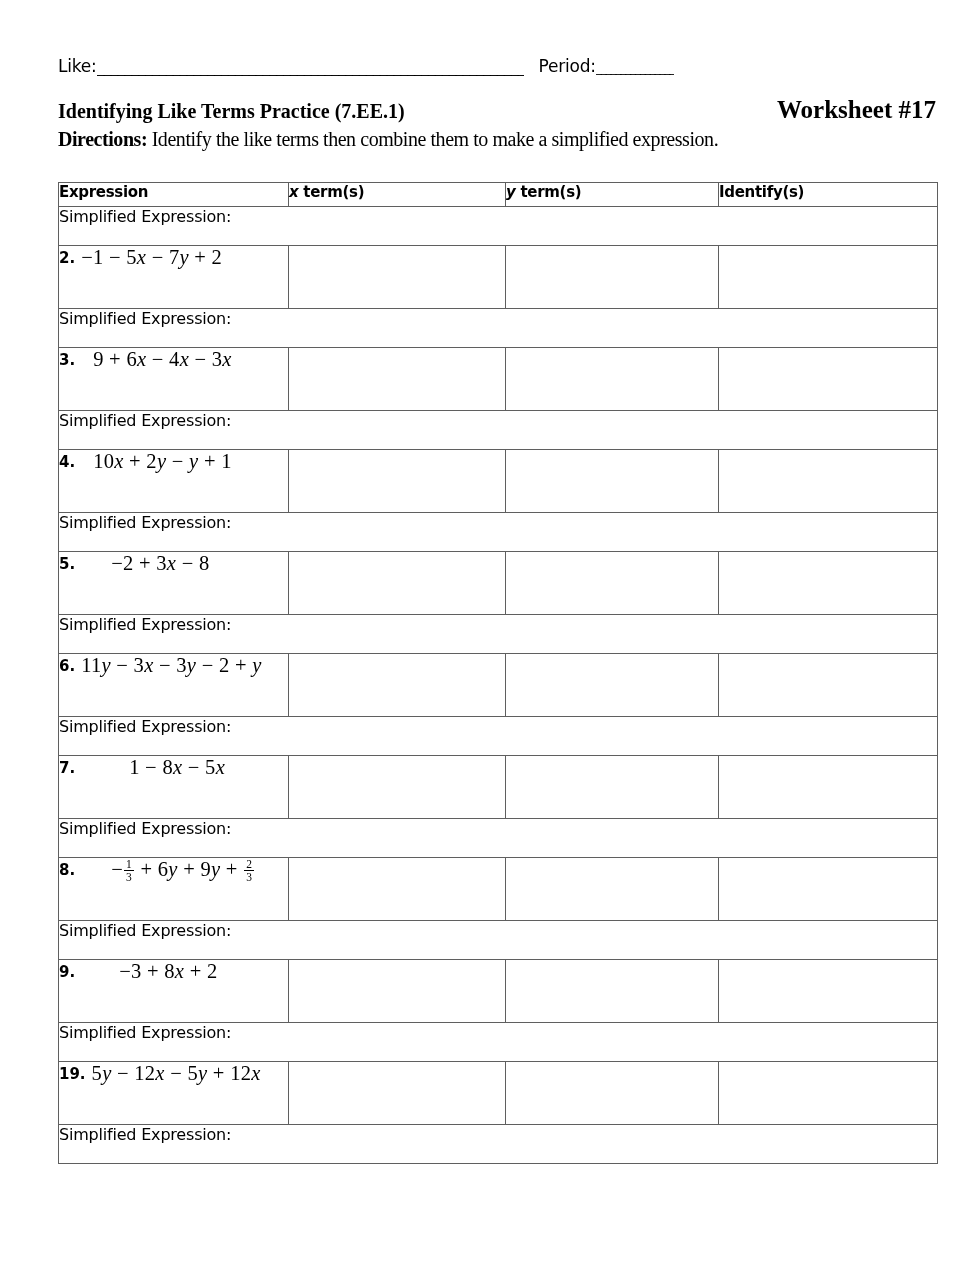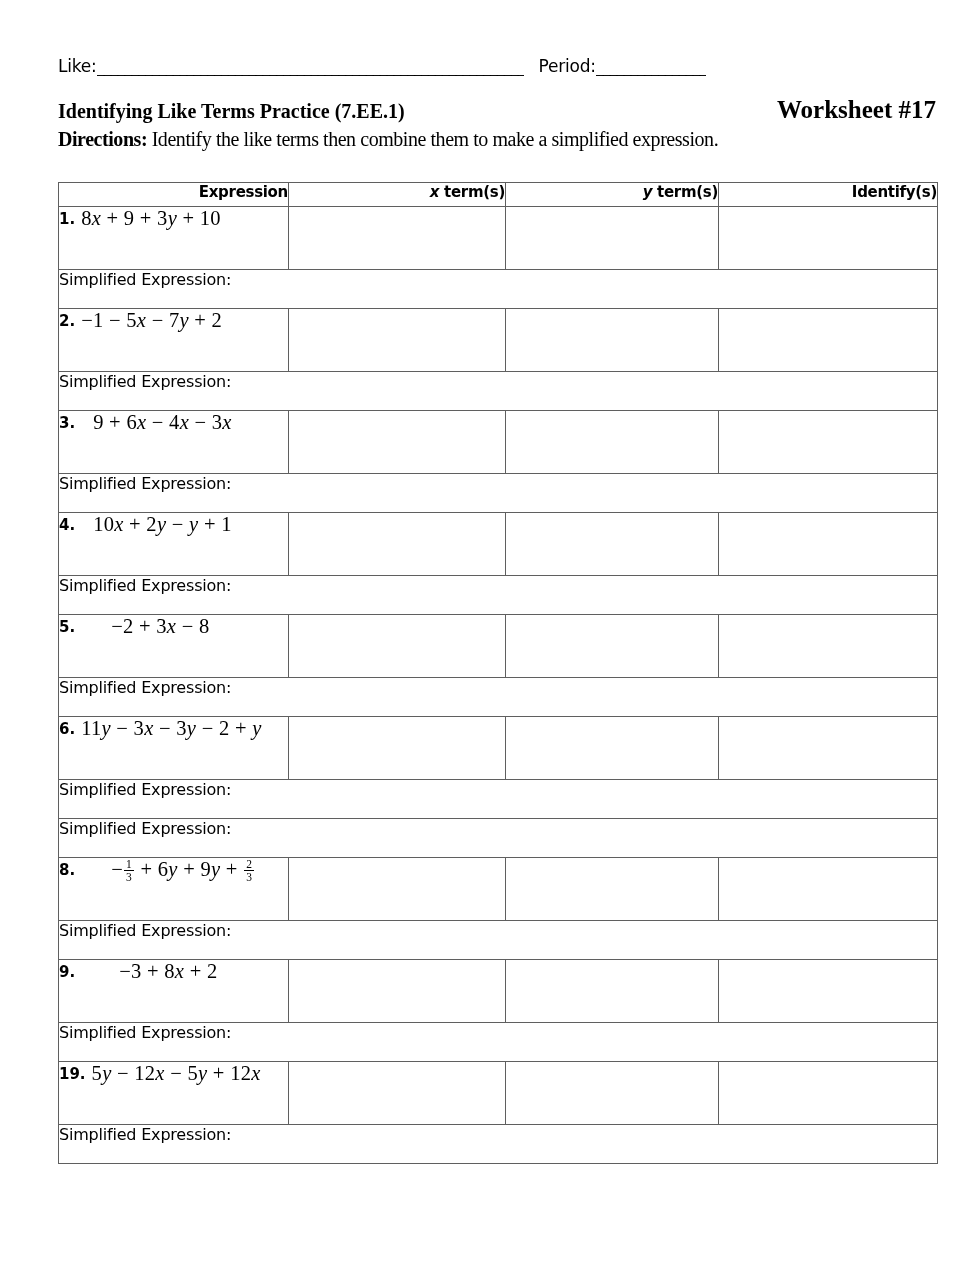--- a/index.html
+++ b/index.html
@@ -40,21 +40,21 @@
     letter-spacing: -1.1px;
     font-size: 16px;
     overflow: hidden;
     max-width: 588px;
     display: inline-block;
     text-align: right;
   }
   .namebar .gap { width: 14px; display:inline-block; }
   .namebar .rule-period {
     letter-spacing: -1.1px;
-    font-size: 16px;
+    font-size: 12px;
     overflow: hidden;
     max-width: 156px;
     display: inline-block;
   }
 
   
   .titlerow {
     position: absolute;
     left: 58px;
     top: 96px;
@@ -111,21 +111,21 @@
     padding: 0;
     vertical-align: top;
   }
   .wtable .c-expr { width: 230px; }
   .wtable .c-x    { width: 217px; }
   .wtable .c-y    { width: 213px; }
   .wtable .c-c    { width: 219px; }
 
   .hdr {
     height: 23px;
-    text-align: right;
+    text-align: left;
     font-size: 15px;
     font-weight: bold;
     font-family: "DejaVu Sans", sans-serif;
     vertical-align: middle;
     letter-spacing: -0.3px;
   }
   .hdr .var-ital {
     font-style: italic;
   }
 
@@ -212,26 +212,20 @@
     <thead>
       <tr>
         <th class="hdr">Expression</th>
         <th class="hdr"><span class="var-ital">x</span><span> term(s)</span></th>
         <th class="hdr"><span class="var-ital">y</span><span> term(s)</span></th>
         <th class="hdr">Identify(s)</th>
       </tr>
     </thead>
     <tbody>
 
-      <tr class="exprow">
-        <td class="expr-cell"><span class="pnum">1.</span><span class="sp1"></span><span class="expr-body">8<i>x</i> + 9 + 3<i>y</i> + 10</span></td>
-        <td></td>
-        <td></td>
-        <td></td>
-      </tr>
       <tr class="simprow">
         <td class="simp-cell" colspan="4">Simplified Expression:</td>
       </tr>
 
       <tr class="exprow">
         <td class="expr-cell"><span class="pnum">2.</span><span class="sp1"></span><span class="expr-body">−1 − 5<i>x</i> − 7<i>y</i> + 2</span></td>
         <td></td>
         <td></td>
         <td></td>
       </tr>
@@ -272,20 +266,26 @@
       <tr class="exprow">
         <td class="expr-cell"><span class="pnum">6.</span><span class="sp1"></span><span class="expr-body">11<i>y</i> − 3<i>x</i> − 3<i>y</i> − 2 + <i>y</i></span></td>
         <td></td>
         <td></td>
         <td></td>
       </tr>
       <tr class="simprow">
         <td class="simp-cell" colspan="4">Simplified Expression:</td>
       </tr>
 
+      <tr class="exprow">
+        <td class="expr-cell"><span class="pnum">7.</span><span class="sp3" style="width:54px"></span><span class="expr-body">1 − 8<i>x</i> − 5<i>x</i></span></td>
+        <td></td>
+        <td></td>
+        <td></td>
+      </tr>
       <tr class="simprow">
         <td class="simp-cell" colspan="4">Simplified Expression:</td>
       </tr>
 
       <tr class="exprow">
         <td class="expr-cell"><span class="pnum">8.</span><span class="sp3"></span><span class="expr-body">−<span class="frac"><span class="num">1</span><span class="den">3</span></span> + 6<i>y</i> + 9<i>y</i> + <span class="frac"><span class="num">2</span><span class="den">3</span></span></span></td>
         <td></td>
         <td></td>
         <td></td>
       </tr>

